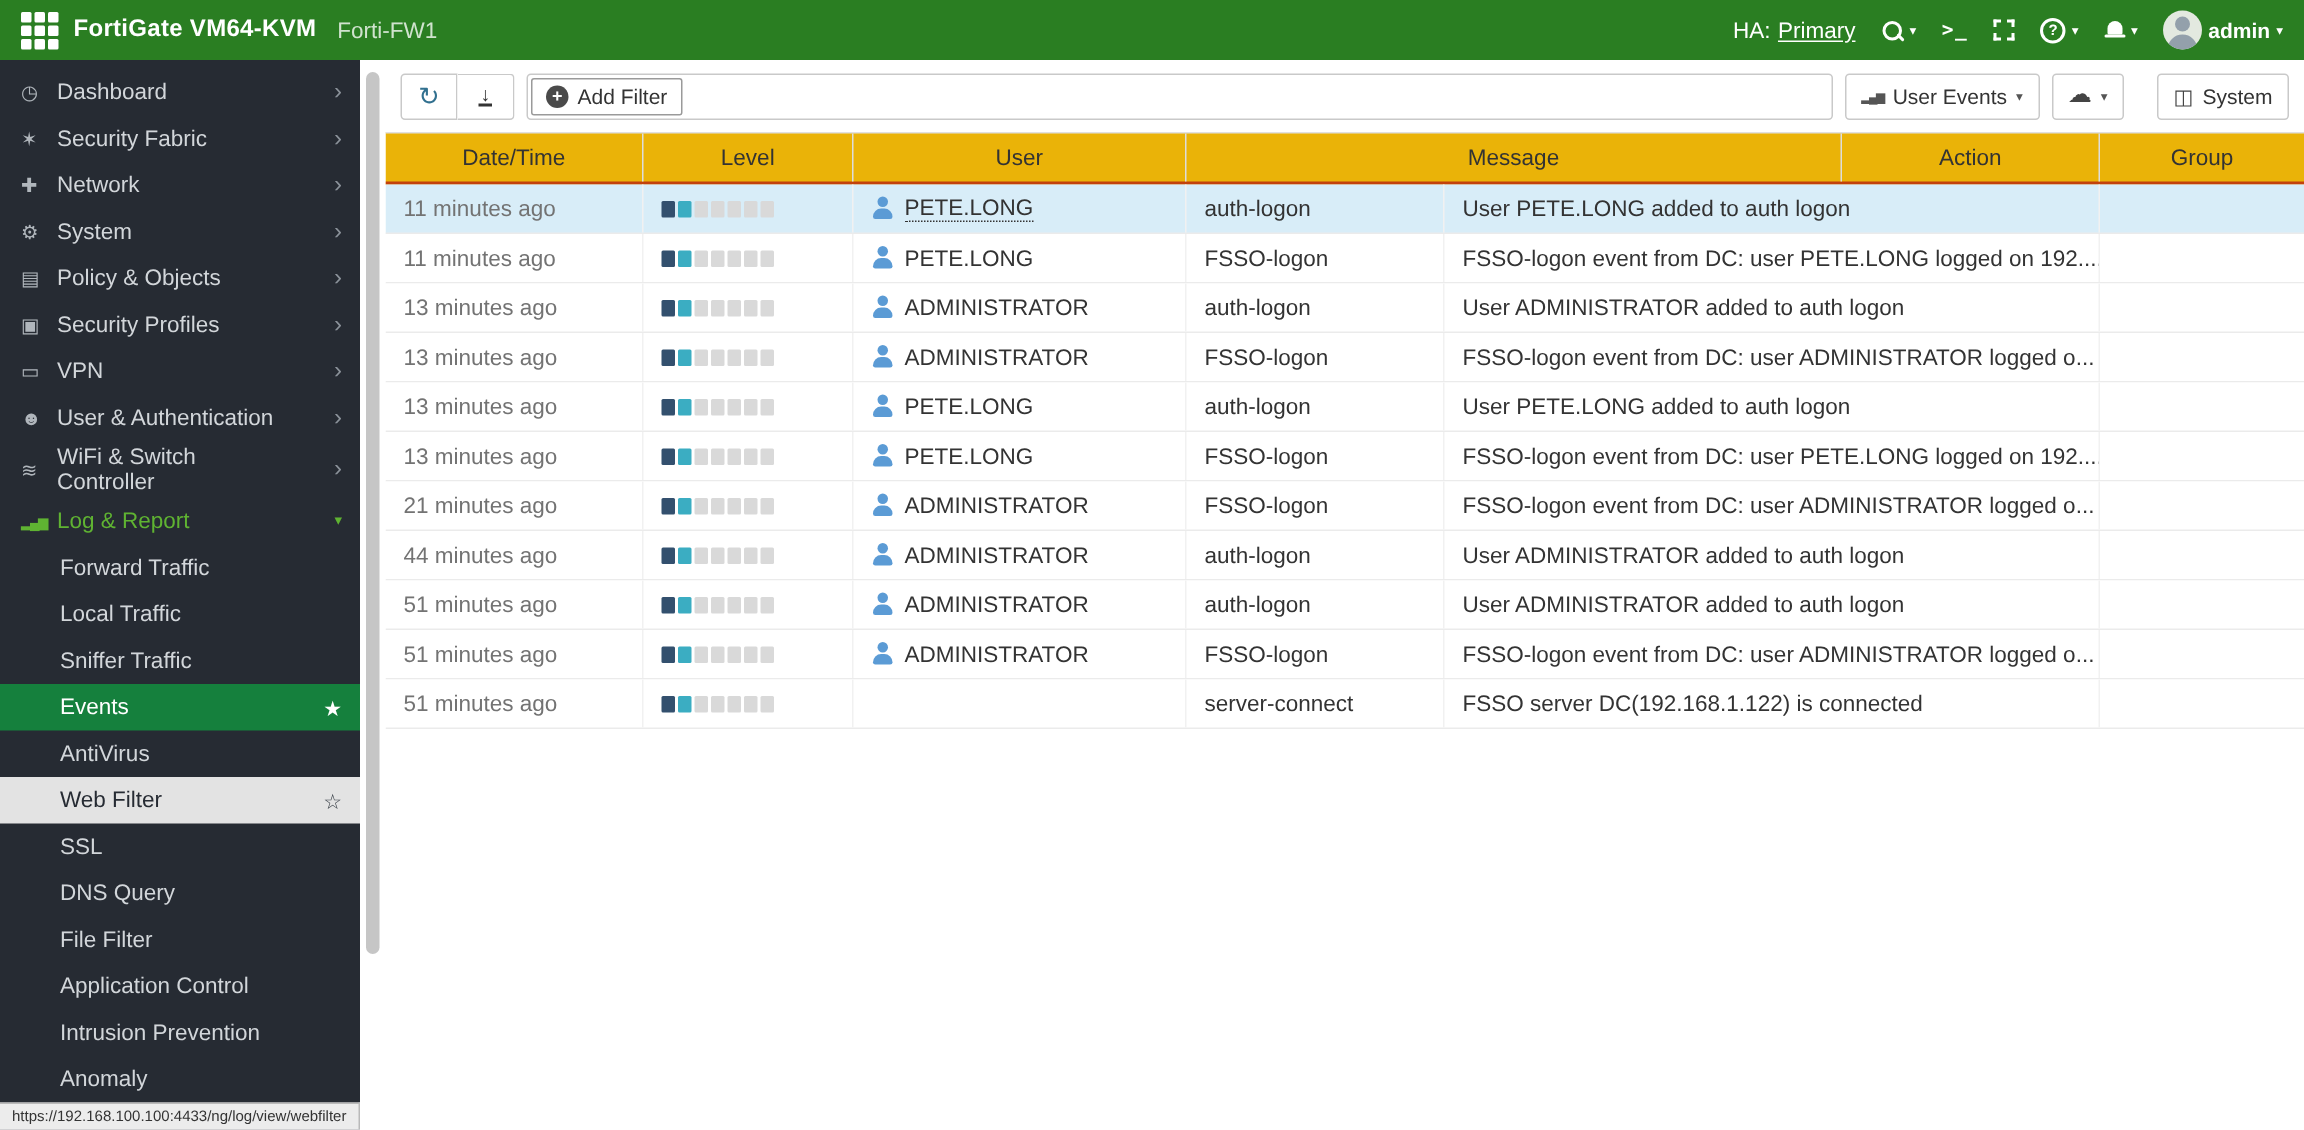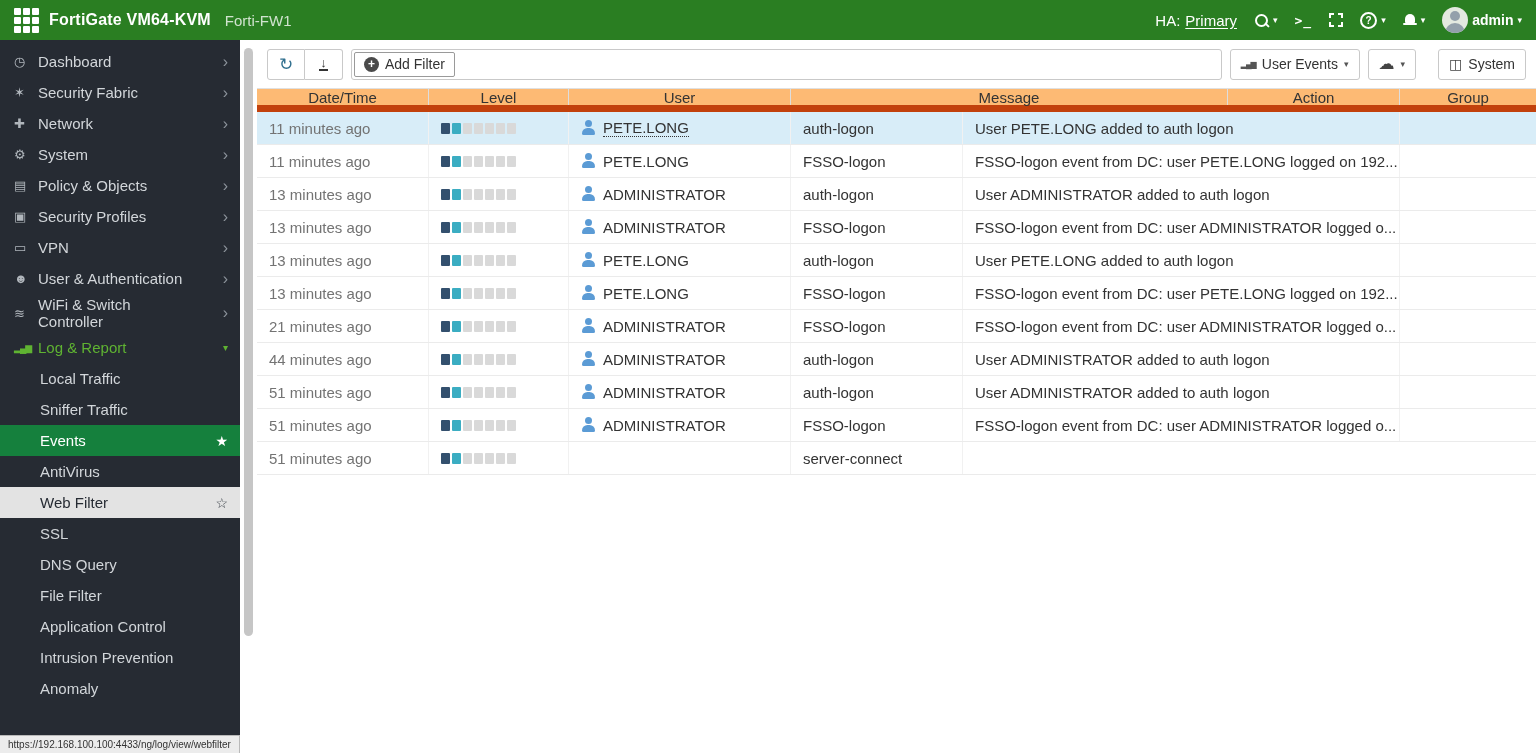--- a/index.html
+++ b/index.html
@@ -74,21 +74,21 @@
   .filter-bar{flex:1;height:31px;border:1px solid #c9c9c9;border-radius:3px;display:flex;align-items:center;padding:2px;cursor:text;background:#fff}
   .filter-chip{height:25px;border:1px solid #9a9a9a;border-radius:2px;display:flex;align-items:center;gap:6px;padding:0 9px;font-size:14px;color:#333;cursor:pointer}
   .plus-glyph{width:15px;height:15px;border-radius:50%;background:#4a4a4a;color:#fff;font-size:12px;line-height:15px;text-align:center;font-weight:bold}
   .bars-glyph{font-size:8px;letter-spacing:-1px;color:#555}
   .caret-dark{font-size:9px;color:#555;line-height:1}
   .cloud-glyph{font-size:16px;color:#444;line-height:1}
   .details-glyph{font-size:14px;color:#444;line-height:1}
   .details-btn{margin-left:14px}
 
   
-  .tbl-header{display:flex;height:24px;border-top:1px solid #e0e0e0;border-bottom:7px solid #c2410c;background:#fdba74}
+  .tbl-header{display:flex;height:35px;border-top:1px solid #e0e0e0;border-bottom:2px solid #c2410c;background:#eab308}
   .tbl-header .cell{display:flex;align-items:center;justify-content:center;font-size:15px;color:#333;border-right:1px solid #ddd}
   .tbl-header .cell:last-child{border-right:none}
   .w-date{width:172px;flex:none}
   .w-level{width:140px;flex:none}
   .w-user{width:222px;flex:none}
   .w-action{width:172px;flex:none}
   .w-msg{flex:1;min-width:0}
   .w-group{width:136px;flex:none}
   .log-row{display:flex;height:33px;border-bottom:1px solid #ebebeb;font-size:15px;color:#333;cursor:pointer;background:#fff}
   .log-row .cell{display:flex;align-items:center;padding:0 12px;border-right:1px solid #f1f1f1;overflow:hidden;white-space:nowrap}
@@ -210,20 +210,24 @@
     <span class="nav-icon">≋</span>
     <span class="nav-label">WiFi &amp; Switch Controller</span>
     <span class="nav-chevron">›</span>
   </div>
         <div class="nav-item expanded">
     <span class="nav-icon">▂▄▆</span>
     <span class="nav-label">Log &amp; Report</span>
     <span class="nav-chevron">▾</span>
   </div>
         <div class="sub-item">
+    <span class="sub-label">Forward Traffic</span>
+
+  </div>
+        <div class="sub-item">
     <span class="sub-label">Local Traffic</span>
 
   </div>
         <div class="sub-item">
     <span class="sub-label">Sniffer Traffic</span>
 
   </div>
         <div class="sub-item active">
     <span class="sub-label">Events</span>
     <span class="nav-star">★</span>
@@ -531,19 +535,20 @@
               <span class="seg f2"></span>
               <span class="seg"></span>
               <span class="seg"></span>
               <span class="seg"></span>
               <span class="seg"></span>
               <span class="seg"></span>
             </span>
     </div>
     <div class="cell w-user c-user"></div>
     <div class="cell w-action c-action">server-connect</div>
+    <div class="cell w-msg c-message">FSSO server DC(192.168.1.122) is connected</div>
     <div class="cell w-group c-group"></div>
   </div>
       </div>
   </main>
 
   <div class="status-tip">https://192.168.100.100:4433/ng/log/view/webfilter</div>
 </div>
 
 </body></html>

